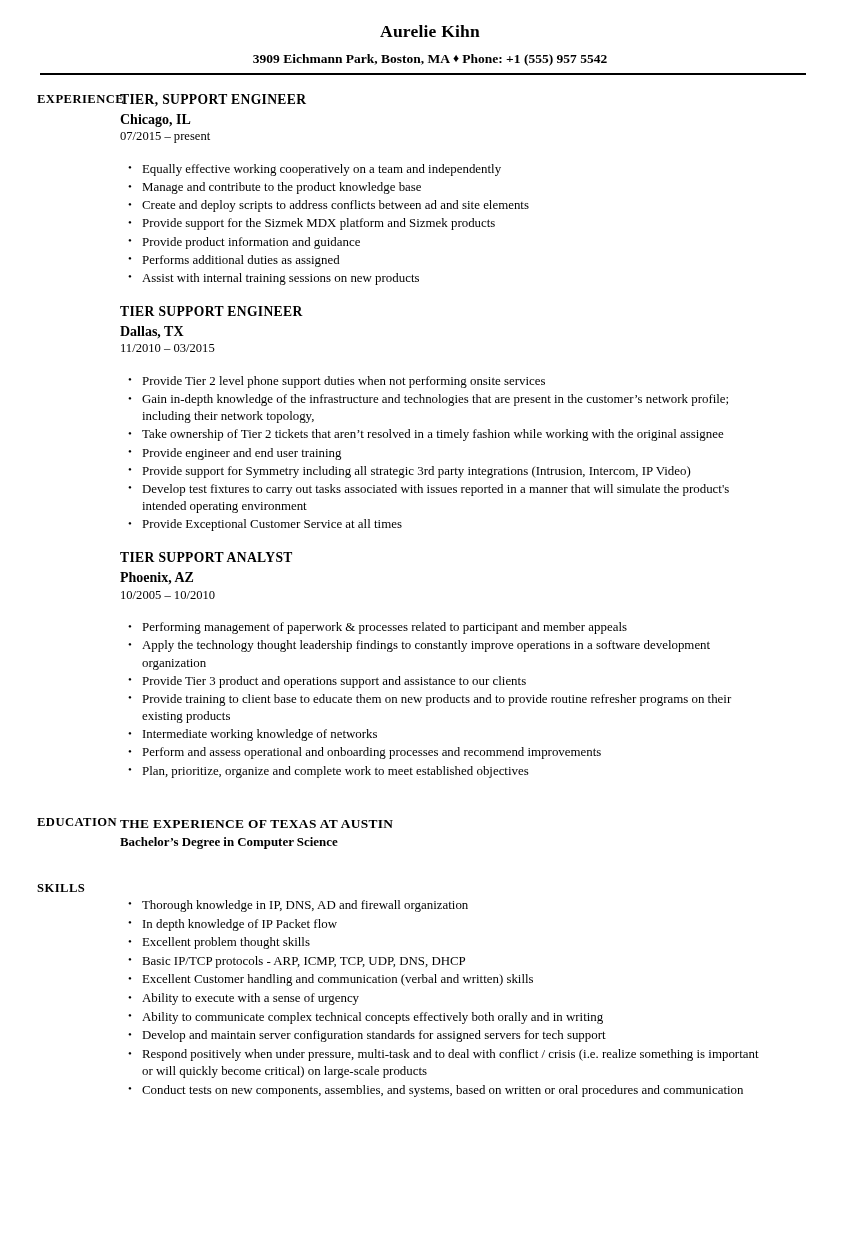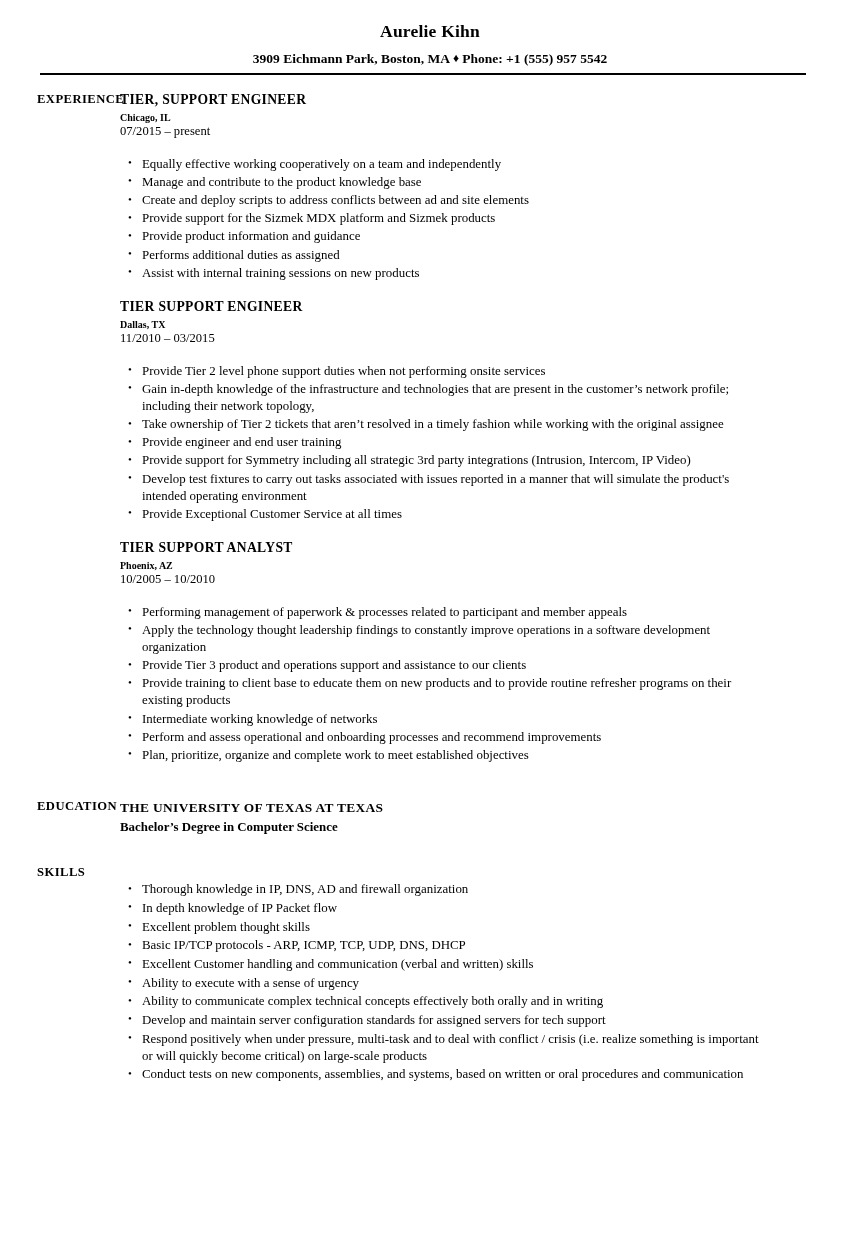--- a/index.html
+++ b/index.html
@@ -82,21 +82,21 @@
   .job + .job { margin-top: 17px; }
 
   .job-title {
     font-size: 13.6px;
     font-weight: bold;
     letter-spacing: 0.35px;
     line-height: 1.25;
     font-family: Liberation Serif, serif;
   }
   .job-location {
-    font-size: 10px;
+    font-size: 14px;
     font-weight: bold;
     line-height: 1.3;
     margin-top: 2px;
   }
   .job-dates {
     font-size: 12.6px;
     line-height: 1.25;
     margin-top: 0px;
   }
 
@@ -196,21 +196,21 @@
         </ul>
       </div>
 
     </div>
   </div>
 
   <div class="section" id="education-section">
     <div class="sec-label">EDUCATION</div>
     <div class="sec-body">
       <div class="edu">
-        <div class="edu-school">THE UNIVERSITY OF TEXAS AT TEXAS</div>
+        <div class="edu-school">THE EXPERIENCE OF TEXAS AT AUSTIN</div>
         <div class="edu-degree">Bachelor’s Degree in Computer Science</div>
       </div>
     </div>
   </div>
 
   <div class="section" id="skills-section">
     <div class="sec-label">SKILLS</div>
     <div class="sec-body">
       <ul class="bullets">
         <li>Thorough knowledge in IP, DNS, AD and firewall organization</li>

